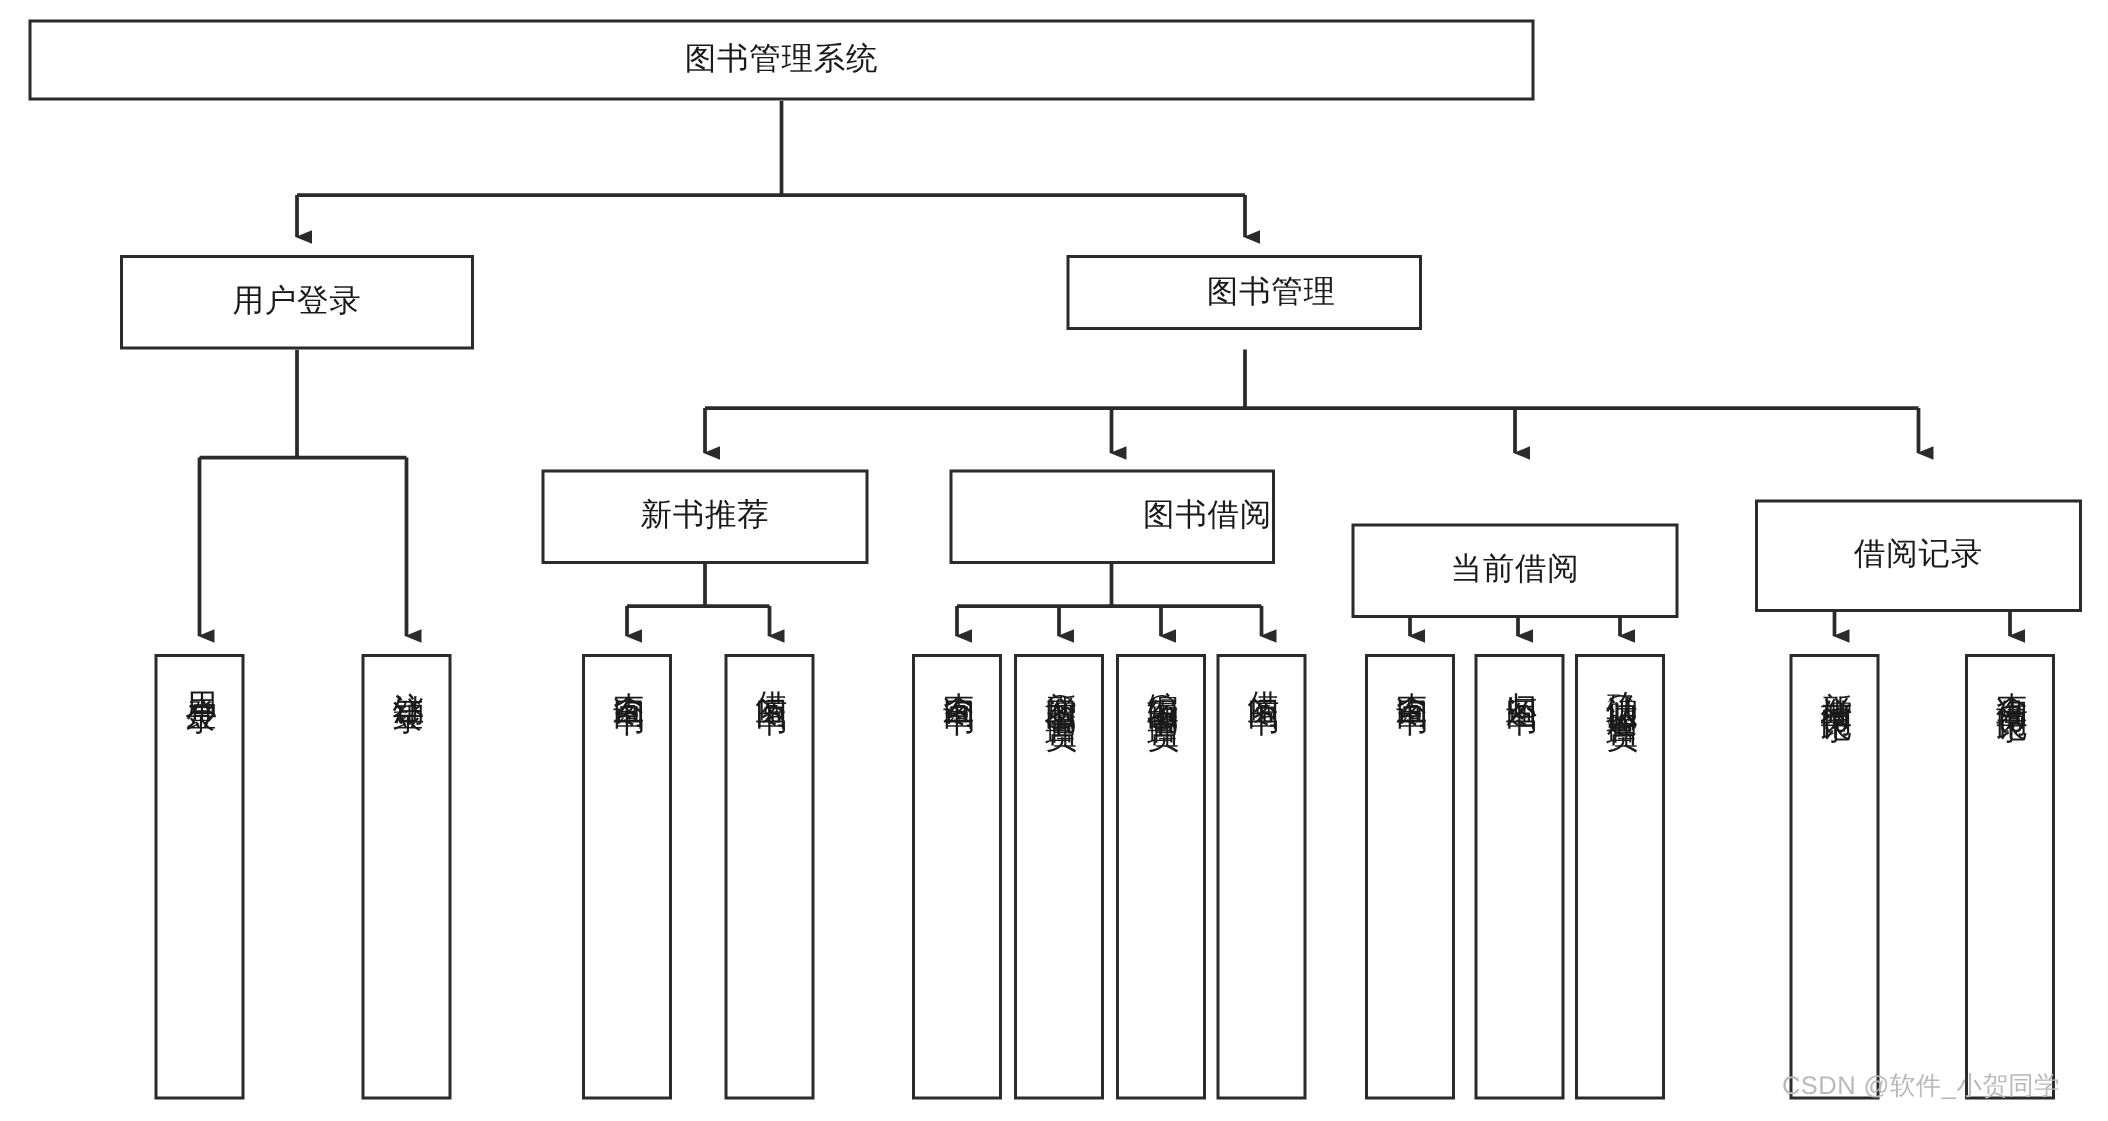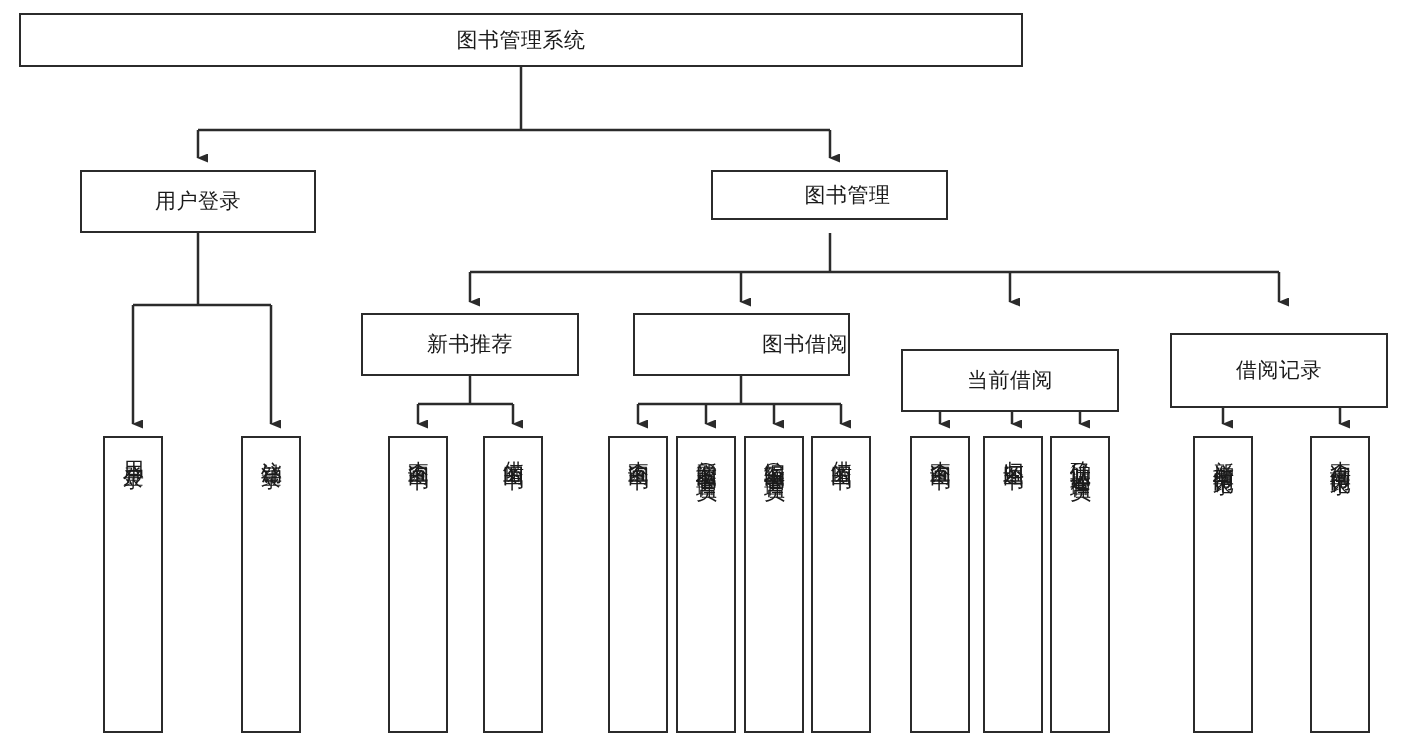--- a/index.html
+++ b/index.html
@@ -195,14 +195,15 @@
   <div class="node-box vertical" style="left:1050px; top:436px; width:60px; height:297px;">
     <span class="node-label">确认归还（管理员）</span>
   </div>
   <div class="node-box vertical" style="left:1193px; top:436px; width:60px; height:297px;">
     <span class="node-label">新增借阅记录</span>
   </div>
   <div class="node-box vertical" style="left:1310px; top:436px; width:60px; height:297px;">
     <span class="node-label">查询借阅记录</span>
   </div>
 
+  <div class="watermark">CSDN @软件_小贺同学</div>
 
 </div>
 
 </body></html>

